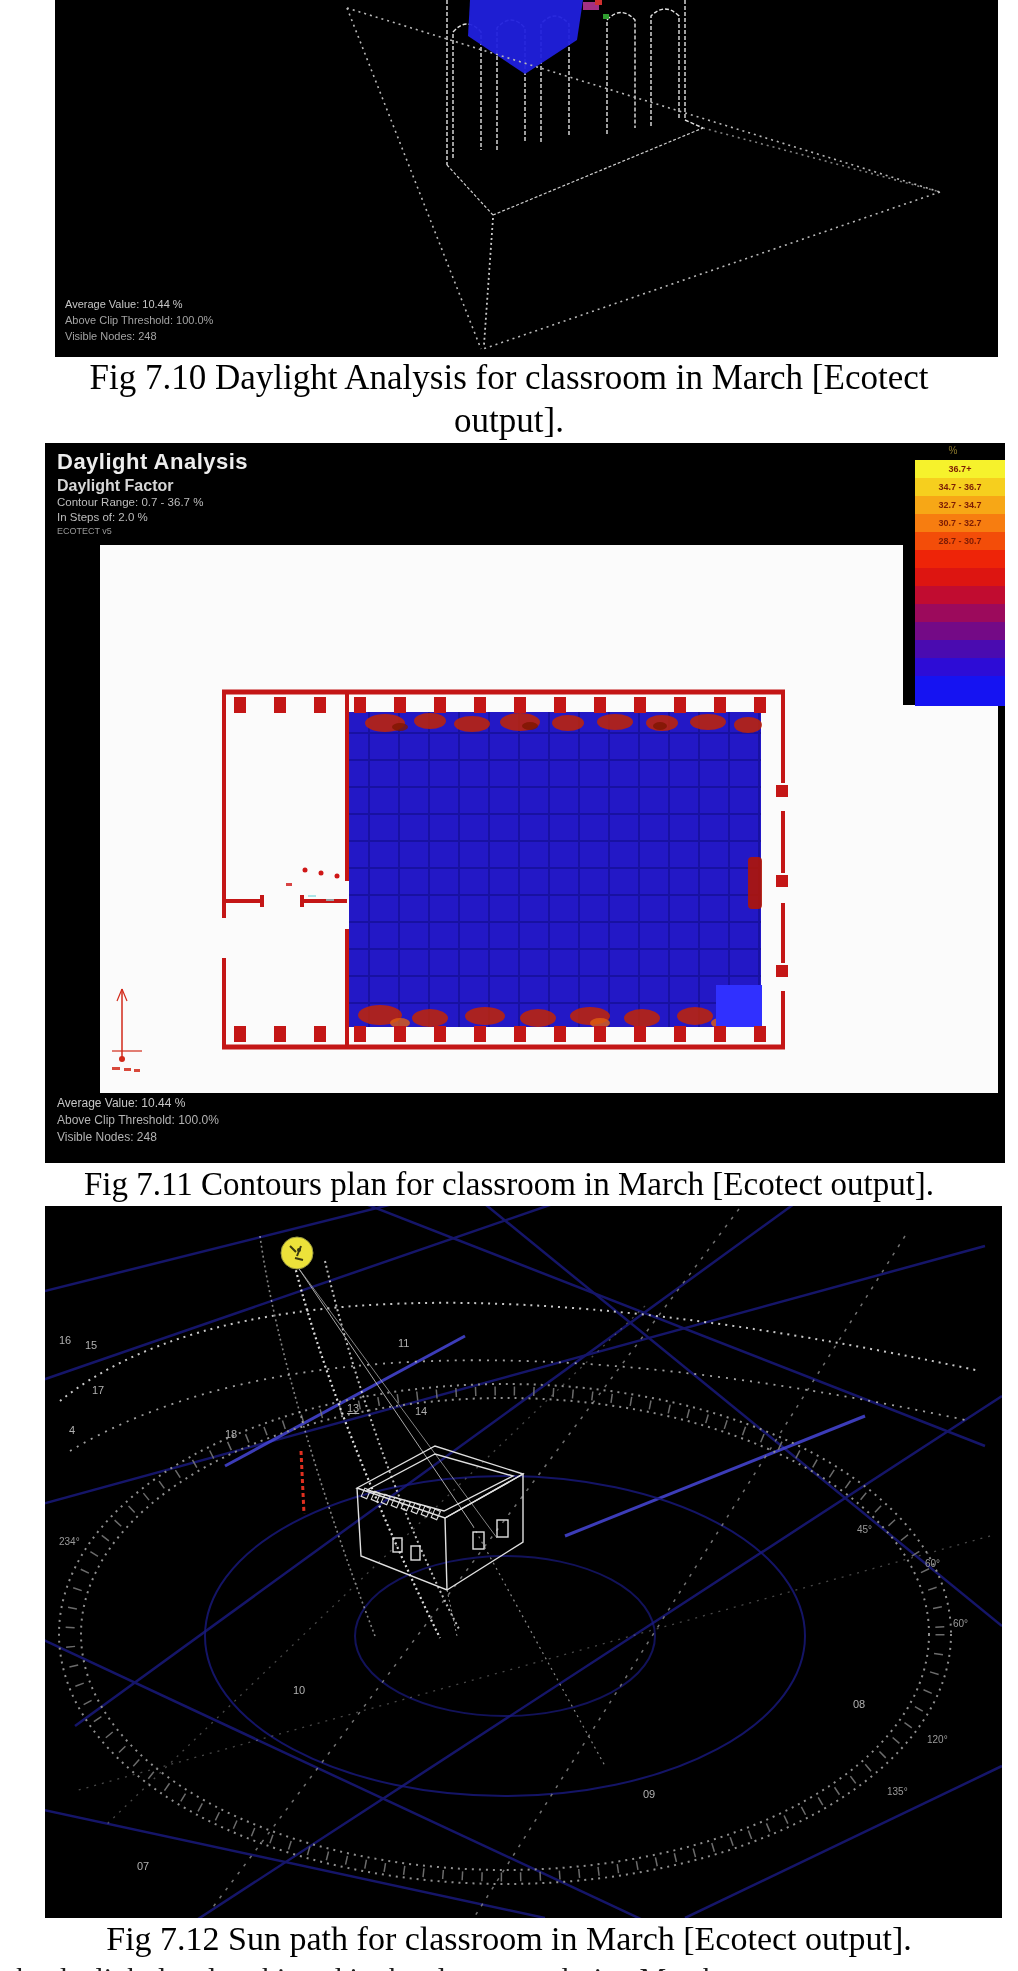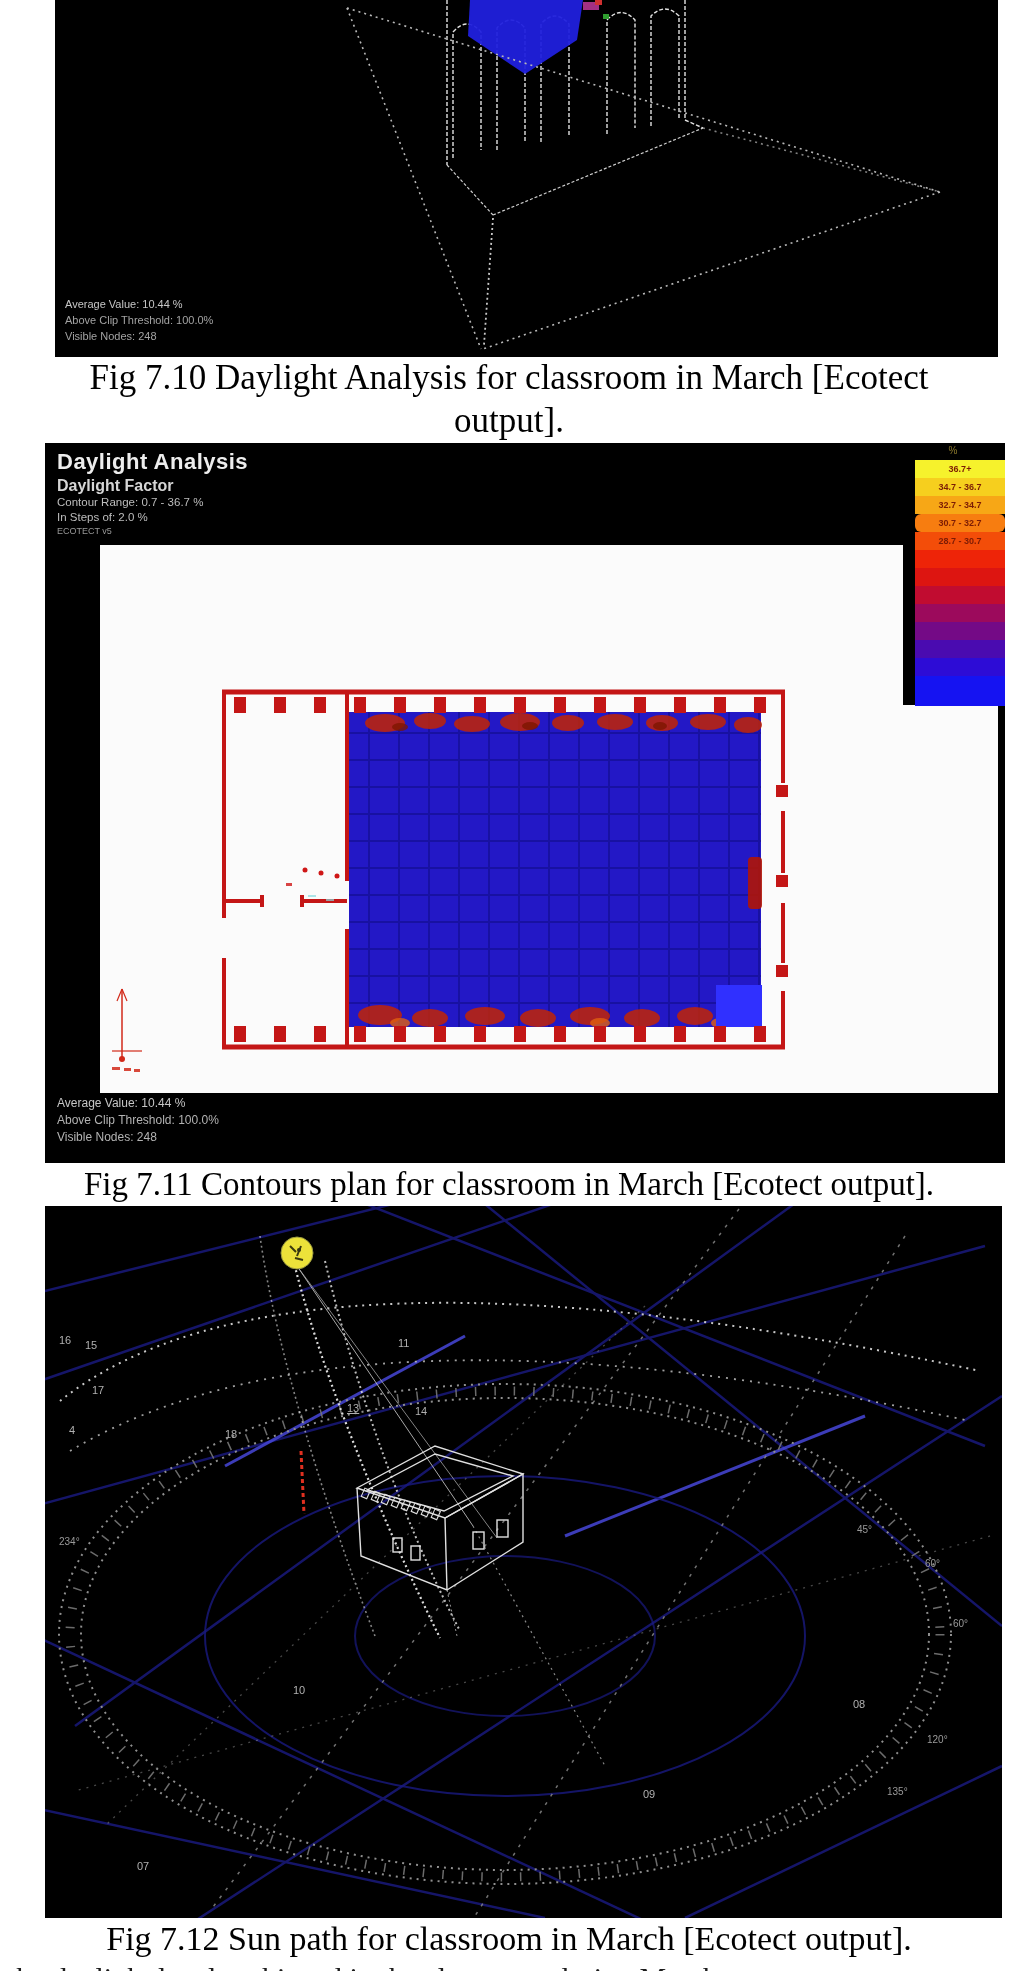--- a/index.html
+++ b/index.html
@@ -181,21 +181,21 @@
       </g>
     </svg>
   </div>
 
   <div id="legendBox">
     <div id="legendUnit">%</div>
     <div id="legendBands">
         <div class="lg-band" style="background: rgb(246, 242, 44);">36.7+</div>
         <div class="lg-band" style="background: rgb(246, 207, 30);">34.7 - 36.7</div>
         <div class="lg-band" style="background: rgb(247, 167, 22);">32.7 - 34.7</div>
-        <div class="lg-band" style="background: rgb(247, 125, 16); border-radius: 6px;">30.7 - 32.7</div>
+        <div class="lg-band" style="background: rgb(247, 125, 16);">30.7 - 32.7</div>
         <div class="lg-band" style="background: rgb(243, 77, 9);">28.7 - 30.7</div>
         <div class="lg-band" style="background: rgb(238, 36, 8);"></div>
         <div class="lg-band" style="background: rgb(221, 21, 17);"></div>
         <div class="lg-band" style="background: rgb(193, 12, 48);"></div>
         <div class="lg-band" style="background: rgb(156, 10, 92);"></div>
         <div class="lg-band" style="background: rgb(116, 10, 134);"></div>
         <div class="lg-band" style="background: rgb(74, 11, 176);"></div>
         <div class="lg-band" style="background: rgb(45, 12, 214);"></div>
         <div class="lg-band lg-last" style="background: rgb(21, 19, 242);"></div>
       </div>

